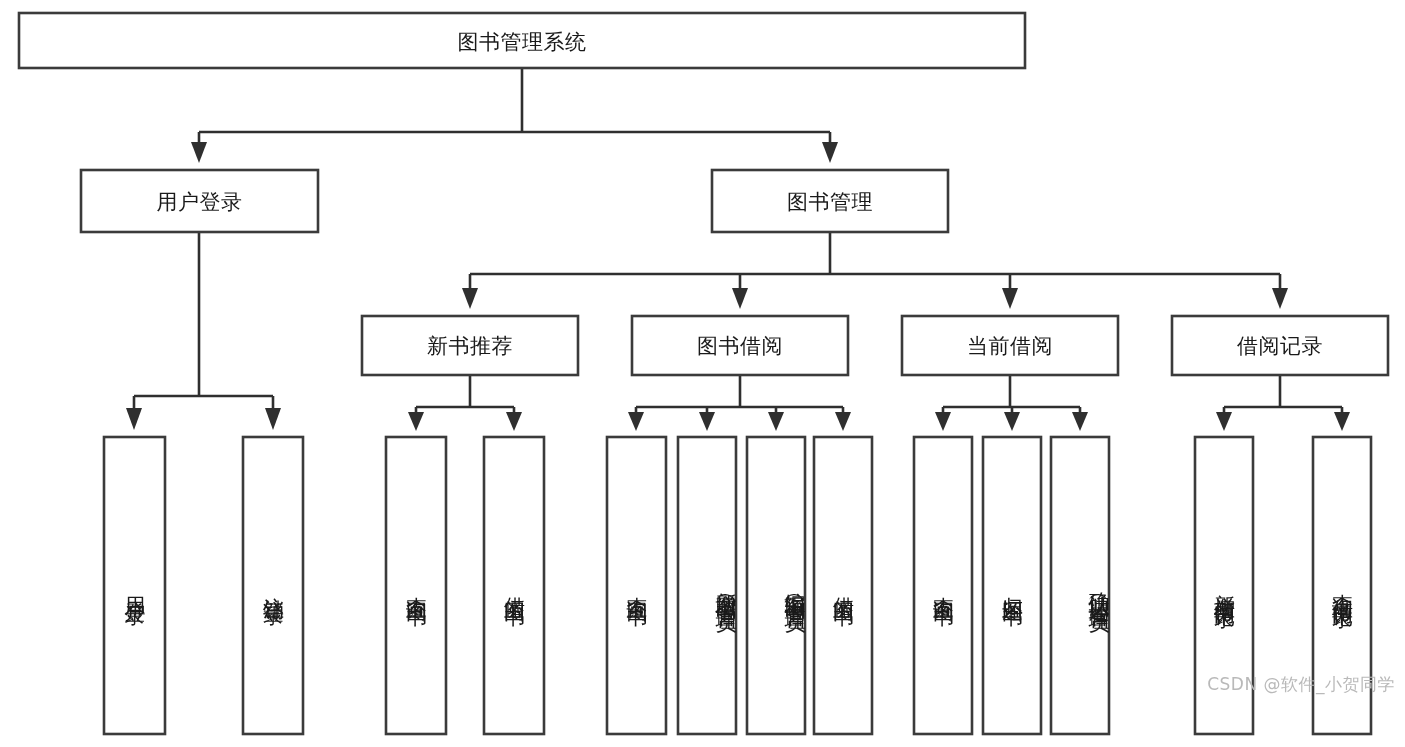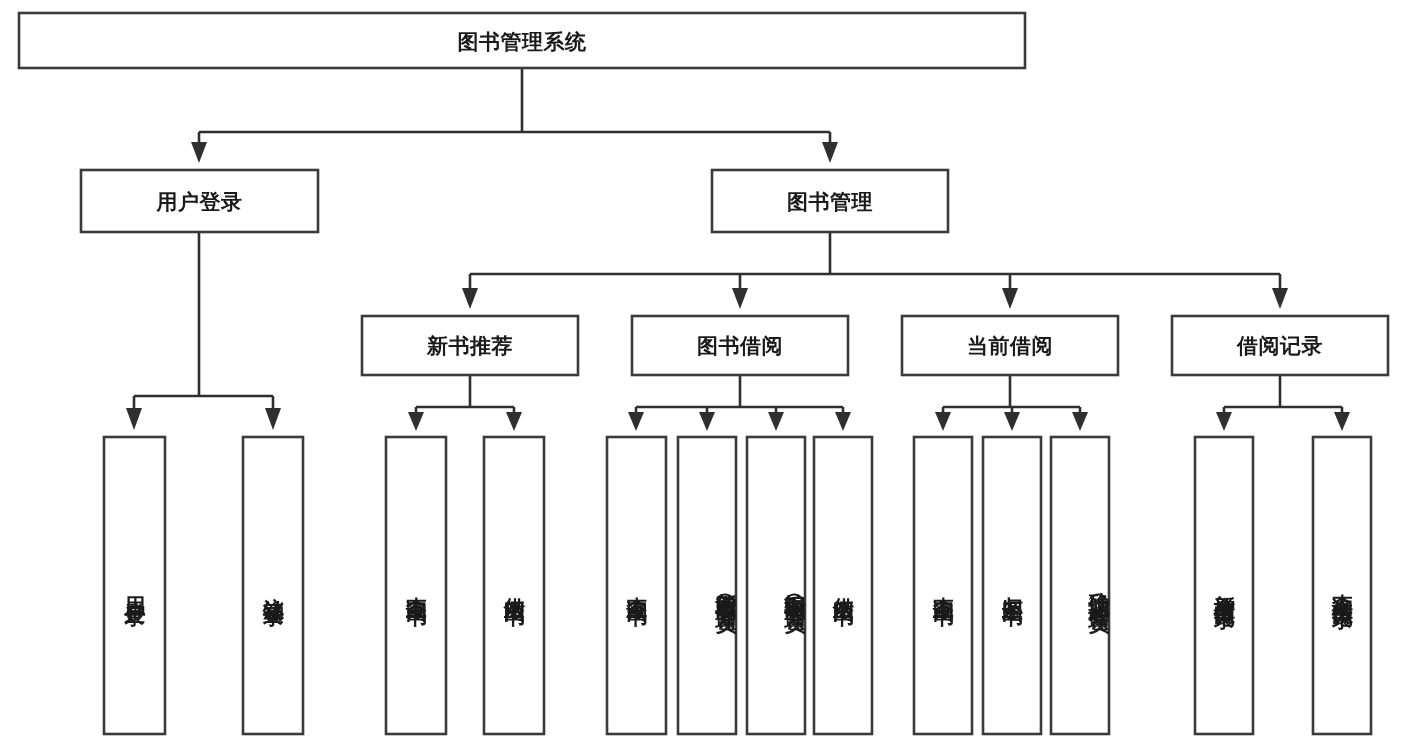--- a/index.html
+++ b/index.html
@@ -12,21 +12,20 @@
     width: 1405px;
     height: 747px;
     font-family: "DejaVu Sans", "Liberation Sans", sans-serif;
     overflow: hidden;
   }
   #diagram-root {
     position: relative;
     width: 1405px;
     height: 702px;
     background: #ffffff;
-    font-weight: bold;
   }
   svg#flowchart {
     position: absolute;
     left: 0;
     top: 0;
     width: 1405px;
     height: 747px;
     display: block;
   }
   .node-box {
@@ -212,14 +211,15 @@
   <div class="leaf-label" style="left:607px; top:437px; width:59px; height:297px; display:flex; align-items:center; justify-content:center;">查询图书</div>
   <div class="leaf-label" style="left:678px; top:437px; width:58px; height:297px; display:flex; align-items:flex-start; justify-content:center; padding-top:6px; box-sizing:border-box;">新增图书（管理员）</div>
   <div class="leaf-label" style="left:747px; top:437px; width:58px; height:297px; display:flex; align-items:flex-start; justify-content:center; padding-top:6px; box-sizing:border-box;">编辑图书（管理员）</div>
   <div class="leaf-label" style="left:814px; top:437px; width:58px; height:297px; display:flex; align-items:center; justify-content:center;">借阅图书</div>
   <div class="leaf-label" style="left:914px; top:437px; width:58px; height:297px; display:flex; align-items:center; justify-content:center;">查询图书</div>
   <div class="leaf-label" style="left:983px; top:437px; width:58px; height:297px; display:flex; align-items:center; justify-content:center;">归还图书</div>
   <div class="leaf-label" style="left:1051px; top:437px; width:58px; height:297px; display:flex; align-items:flex-start; justify-content:center; padding-top:6px; box-sizing:border-box;">确认归还（管理员）</div>
   <div class="leaf-label" style="left:1195px; top:437px; width:58px; height:297px; display:flex; align-items:center; justify-content:center;">新增借阅记录</div>
   <div class="leaf-label" style="left:1313px; top:437px; width:58px; height:297px; display:flex; align-items:center; justify-content:center;">查询借阅记录</div>
 
+  <div id="watermark">CSDN @软件_小贺同学</div>
 
 </div>
 
 </body></html>

